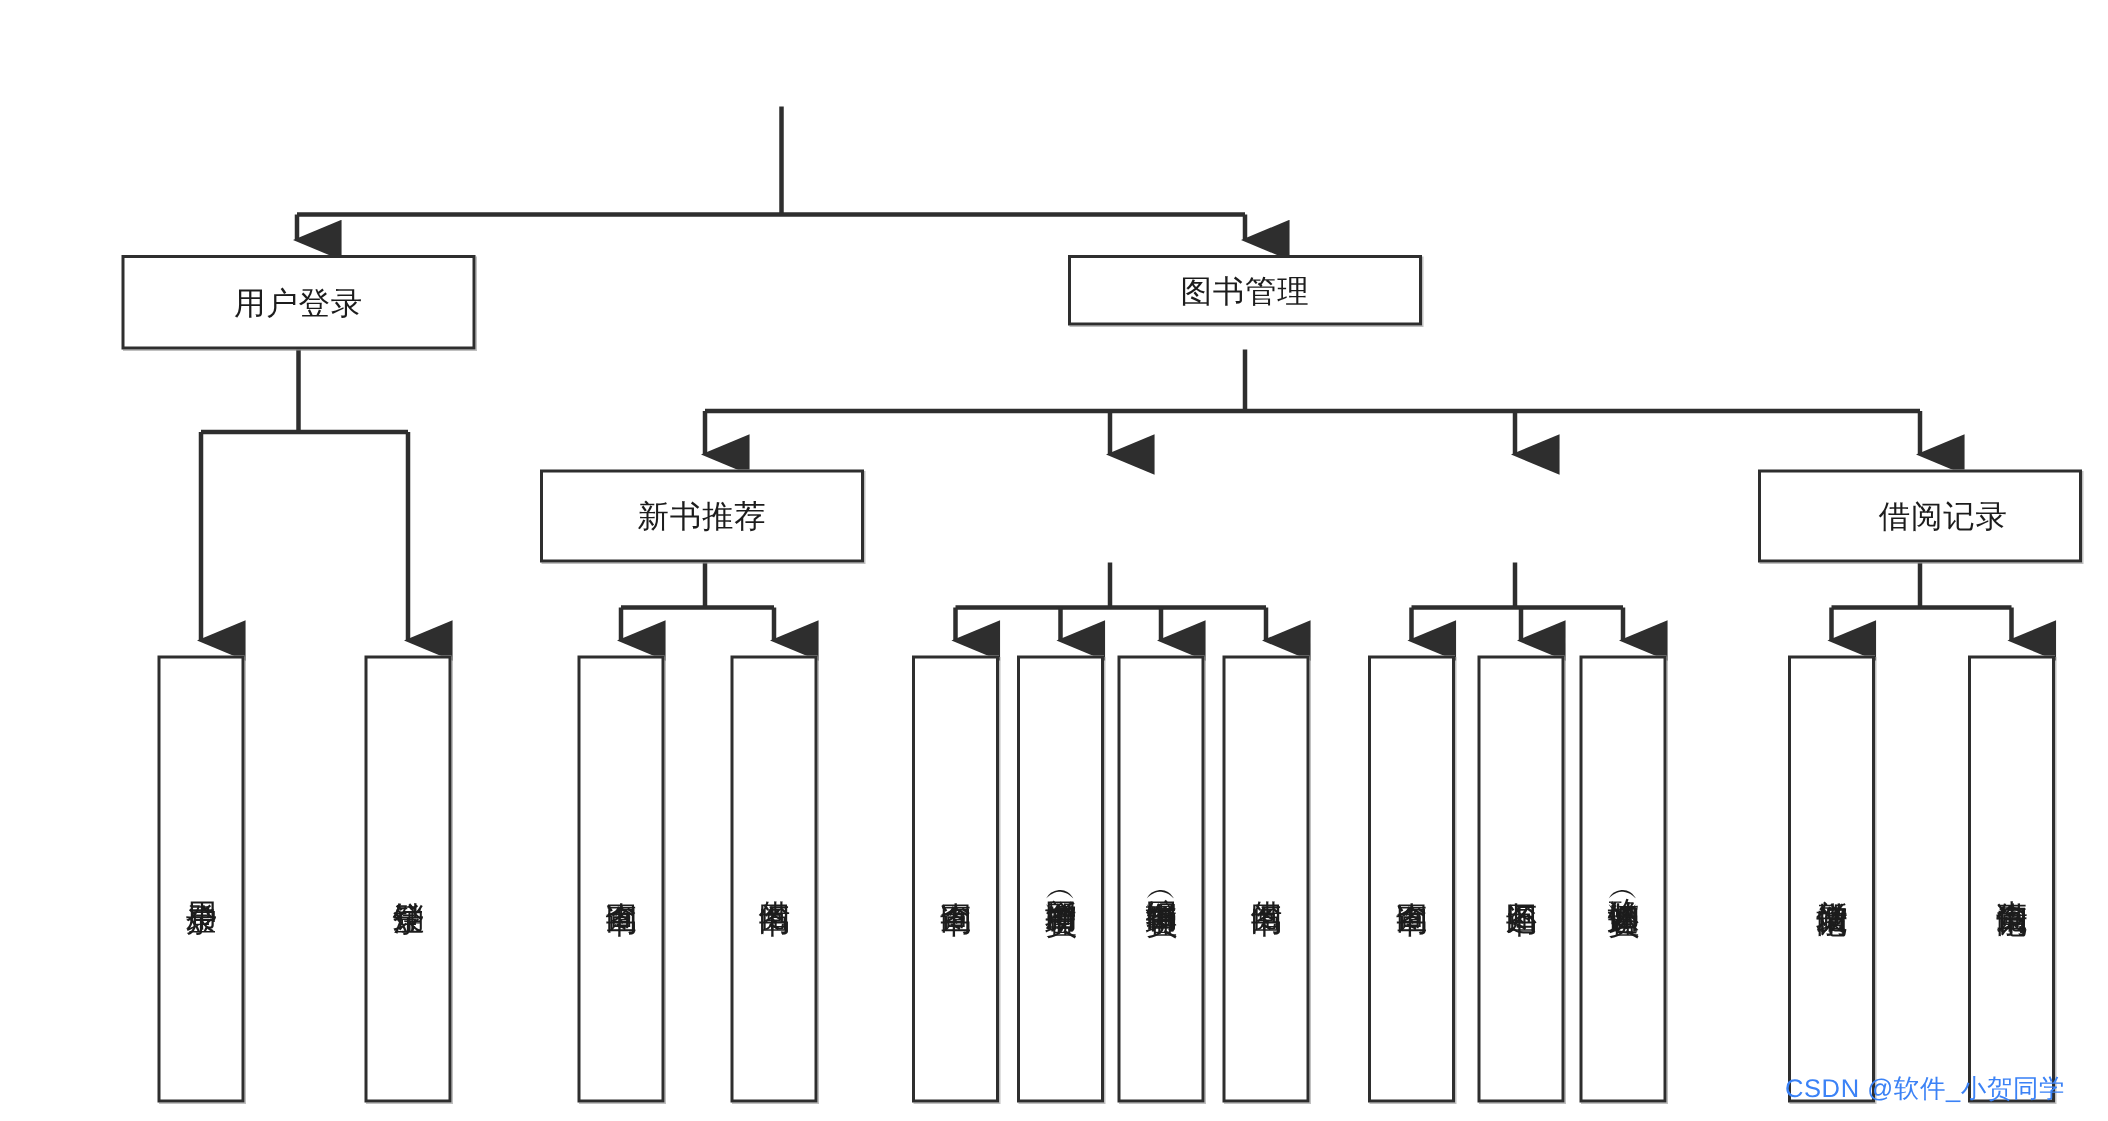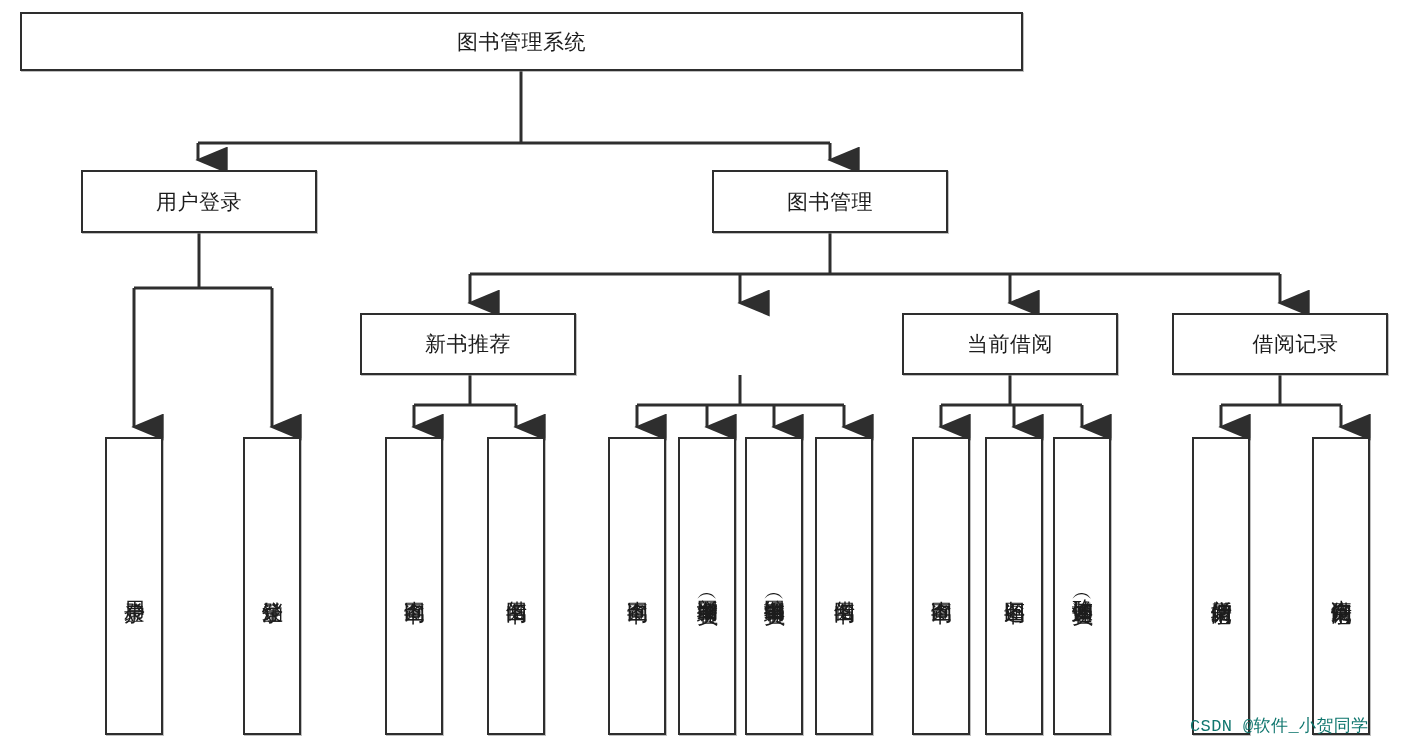--- a/index.html
+++ b/index.html
@@ -46,22 +46,22 @@
     padding-top: 6px;
     padding-bottom: 6px;
     white-space: nowrap;
   }
   .node-label {
     display: block;
   }
   .watermark {
     position: absolute;
     font-size: 17px;
-    color: #0f766e;
-    font-family: Liberation Mono, monospace;
+    color: #3b82f6;
+    font-family: Liberation Sans, sans-serif;
     white-space: nowrap;
     letter-spacing: 0.4px;
   }
 </style>
 </head>
 <body>
 
 <div id="canvas">
 
   <svg id="diagram-svg" viewBox="0 0 1405 747" xmlns="http://www.w3.org/2000/svg">
@@ -108,36 +108,30 @@
       <path d="M 1014 405 L 1014 427" marker-end="url(#arrow)"></path>
       <path d="M 1082 405 L 1082 427" marker-end="url(#arrow)"></path>
 
       <path d="M 1280 375 L 1280 405"></path>
       <path d="M 1221 405 L 1341 405"></path>
       <path d="M 1221 405 L 1221 427" marker-end="url(#arrow)"></path>
       <path d="M 1341 405 L 1341 427" marker-end="url(#arrow)"></path>
     </g>
   </svg>
 
-  <div class="node-box horizontal" style="left: 20px; top: 12px; width: 1003px; height: 59px;">
-    <span class="node-label">图书管理系统</span>
-  </div>
 
   <div class="node-box horizontal" style="left: 81px; top: 170px; width: 236px; height: 63px;">
     <span class="node-label">用户登录</span>
   </div>
-  <div class="node-box horizontal" style="left: 712px; top: 170px; width: 236px; height: 63px;">
+  <div class="node-box horizontal" style="left: 712px; top: 170px; width: 236px; height: 47px;">
     <span class="node-label">图书管理</span>
   </div>
 
   <div class="node-box horizontal" style="left: 360px; top: 313px; width: 216px; height: 62px;">
     <span class="node-label">新书推荐</span>
-  </div>
-  <div class="node-box horizontal" style="left: 902px; top: 313px; width: 216px; height: 62px;">
-    <span class="node-label">当前借阅</span>
   </div>
   <div class="node-box horizontal" style="left: 1172px; top: 313px; width: 216px; height: 62px; padding-left: 31px;">
     <span class="node-label">借阅记录</span>
   </div>
 
   <div class="node-box vertical" style="left: 105px; top: 437px; width: 58px; height: 298px;">
     <span class="node-label">用户登录</span>
   </div>
   <div class="node-box vertical" style="left: 243px; top: 437px; width: 58px; height: 298px;">
     <span class="node-label">注销登录</span>

